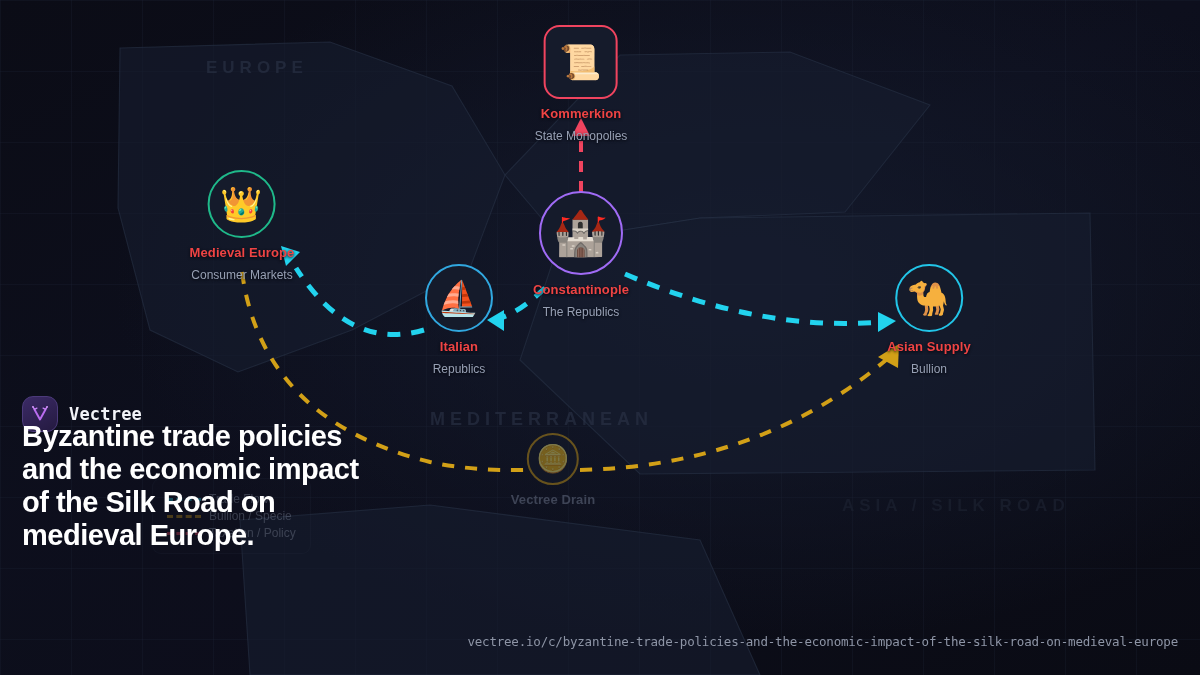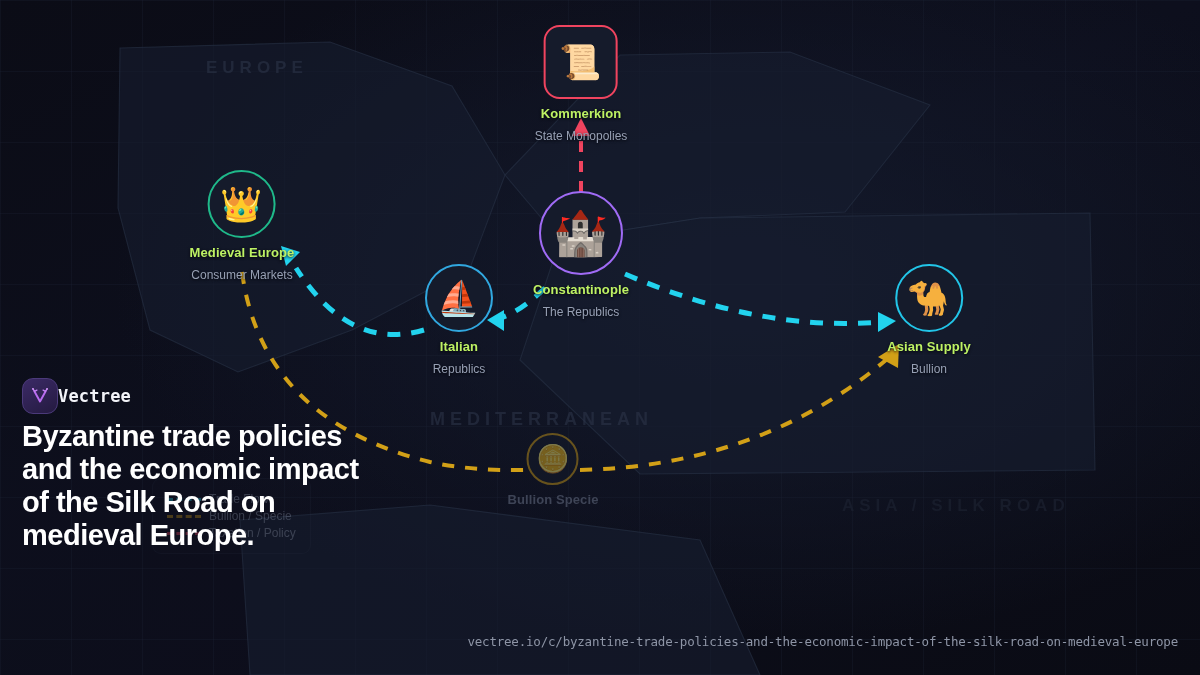--- a/index.html
+++ b/index.html
@@ -34,34 +34,34 @@
   .node-shape {
     width:68px; height:68px; margin:0 auto;
     background:#151b2b;
     display:flex; align-items:center; justify-content:center;
     font-size:34px; line-height:1;
     position:relative;
   }
   .node-shape.circle { border-radius:50%; border:2.5px solid #2aa6d6; }
   .node-shape.rounded { border-radius:16px; border:2.5px solid #f0445f; width:74px; height:74px; }
   .node-label {
-    margin-top:7px; font-size:13px; font-weight:700; color:#bef264;
+    margin-top:7px; font-size:13px; font-weight:700; color:#ef4444;
     letter-spacing:.1px; white-space:nowrap; text-shadow:0 1px 3px #05060c;
   }
   .node-sub {
     margin-top:8px; font-size:12px; color:#97a0b4; white-space:nowrap;
     text-shadow:0 1px 3px #05060c;
   }
   .node.faded .node-shape { opacity:.45; }
   .node.faded .node-label { color:#3e4456; text-shadow:none; }
 
   
   #brand {
-    position:absolute; left:22px; top:378px; z-index:8;
-    display:flex; align-items:center; 
+    position:absolute; left:22px; top:396px; z-index:8;
+    display:flex; align-items:center; gap:11px;
   }
   #brand-mark {
     width:36px; height:36px; border-radius:11px;
     background:linear-gradient(150deg,#3b2a66 0%,#241a40 100%);
     border:1px solid #4b3a7a;
     display:flex; align-items:center; justify-content:center;
   }
   #brand-name {
     font-family:"DejaVu Sans Mono","Liberation Mono",monospace;
     font-size:17px; font-weight:700; color:#f2f3f8; letter-spacing:.2px;
@@ -179,21 +179,21 @@
       <div class="node-shape circle" style="border-color: rgb(34, 197, 232);">
         <span>🐪</span>
       </div>
       <div class="node-label">Asian Supply</div>
       <div class="node-sub">Bullion</div>
     </div>
     <div class="node faded" style="left: 553px; top: 470px;">
       <div class="node-shape circle" style="border-color: rgb(210, 160, 23); width: 52px; height: 52px; font-size: 27px;">
         <span>🪙</span>
       </div>
-      <div class="node-label">Bullion Specie</div>
+      <div class="node-label">Vectree Drain</div>
     </div>
   </div>
 
 <div id="legend">
     <div class="legend-row">
       <span class="legend-dash" style="border-top-color: rgb(42, 210, 232);"></span>
       <span class="legend-text">Trade Flow</span>
     </div>
     <div class="legend-row">
       <span class="legend-dash" style="border-top-color: rgb(210, 160, 23);"></span>

